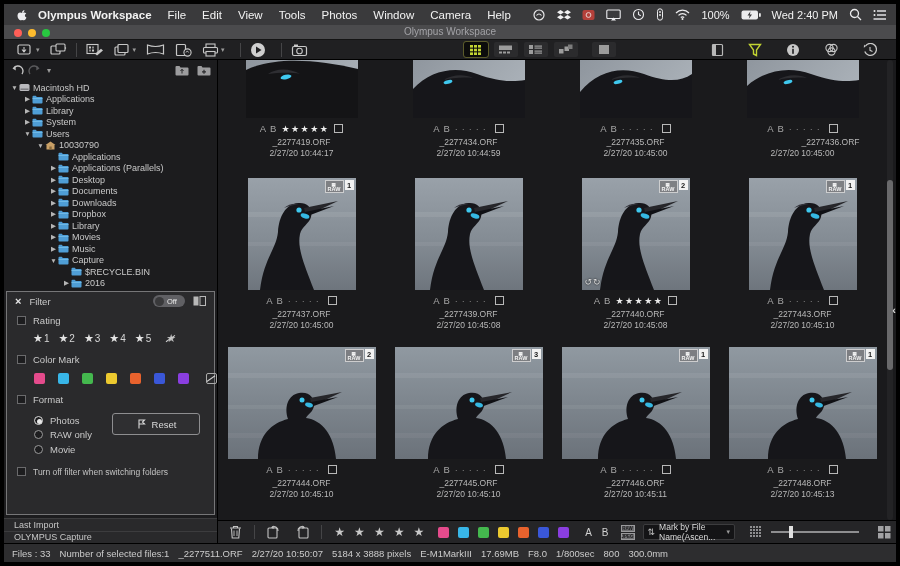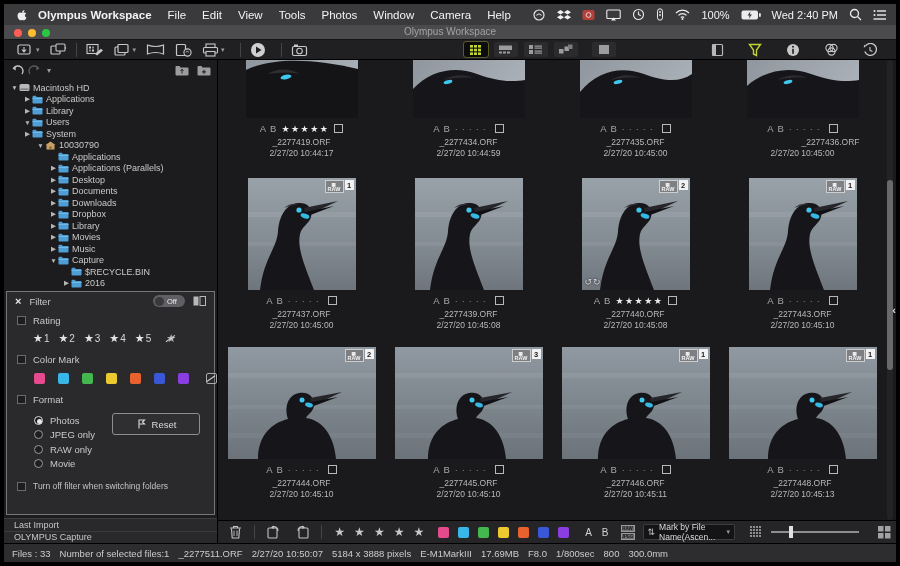--- a/index.html
+++ b/index.html
@@ -413,38 +413,38 @@
             <span class="tree-arrow">▶</span>
             <span class="tree-icon">
               <svg width="11" height="9" viewBox="0 0 11 9">
                 <path d="M0.5,1.8 Q0.5,0.8 1.5,0.8 L3.8,0.8 L4.8,2 L9.8,2 Q10.5,2 10.5,2.8 L10.5,7.5 Q10.5,8.4 9.6,8.4 L1.4,8.4 Q0.5,8.4 0.5,7.5 Z" fill="#4f9ed6"></path>
                 <rect x="0.5" y="3" width="10" height="0.8" fill="#77c0ea"></rect>
               </svg>
             </span>
             <span class="tree-label">Library</span>
           </div>
           <div class="tree-row" style="padding-left: 19px;">
+            <span class="tree-arrow">▶</span>
+            <span class="tree-icon">
+              <svg width="11" height="9" viewBox="0 0 11 9">
+                <path d="M0.5,1.8 Q0.5,0.8 1.5,0.8 L3.8,0.8 L4.8,2 L9.8,2 Q10.5,2 10.5,2.8 L10.5,7.5 Q10.5,8.4 9.6,8.4 L1.4,8.4 Q0.5,8.4 0.5,7.5 Z" fill="#4f9ed6"></path>
+                <rect x="0.5" y="3" width="10" height="0.8" fill="#77c0ea"></rect>
+              </svg>
+            </span>
+            <span class="tree-label">System</span>
+          </div>
+          <div class="tree-row" style="padding-left: 19px;">
             <span class="tree-arrow">▼</span>
             <span class="tree-icon">
               <svg width="11" height="9" viewBox="0 0 11 9">
                 <path d="M0.5,1.8 Q0.5,0.8 1.5,0.8 L3.8,0.8 L4.8,2 L9.8,2 Q10.5,2 10.5,2.8 L10.5,7.5 Q10.5,8.4 9.6,8.4 L1.4,8.4 Q0.5,8.4 0.5,7.5 Z" fill="#4f9ed6"></path>
                 <rect x="0.5" y="3" width="10" height="0.8" fill="#77c0ea"></rect>
               </svg>
             </span>
             <span class="tree-label">Users</span>
-          </div>
-          <div class="tree-row" style="padding-left: 19px;">
-            <span class="tree-arrow">▶</span>
-            <span class="tree-icon">
-              <svg width="11" height="9" viewBox="0 0 11 9">
-                <path d="M0.5,1.8 Q0.5,0.8 1.5,0.8 L3.8,0.8 L4.8,2 L9.8,2 Q10.5,2 10.5,2.8 L10.5,7.5 Q10.5,8.4 9.6,8.4 L1.4,8.4 Q0.5,8.4 0.5,7.5 Z" fill="#4f9ed6"></path>
-                <rect x="0.5" y="3" width="10" height="0.8" fill="#77c0ea"></rect>
-              </svg>
-            </span>
-            <span class="tree-label">System</span>
           </div>
           <div class="tree-row" style="padding-left: 32px;">
             <span class="tree-arrow">▼</span>
             <span class="tree-icon">
               <svg width="11" height="9" viewBox="0 0 11 9">
                 <path d="M5.5,0.5 L10.5,4 L9.5,4 L9.5,8.5 L1.5,8.5 L1.5,4 L0.5,4 Z" fill="#c9a066"></path>
                 <rect x="4.3" y="5.5" width="2.4" height="3" fill="#8a6a3c"></rect>
               </svg>
             </span>
             <span class="tree-label">10030790</span>
@@ -634,24 +634,20 @@
           </div>
       <div class="fp-chk-row" style="padding-top:10px;">
             <span class="chk"></span>
             <span>Format</span>
           </div>
       <div id="format-block">
         <div id="format-options">
               <div class="radio-row">
                 <span class="radio sel"></span>
                 <span>Photos</span>
-              </div>
-              <div class="radio-row">
-                <span class="radio"></span>
-                <span>JPEG only</span>
               </div>
               <div class="radio-row">
                 <span class="radio"></span>
                 <span>RAW only</span>
               </div>
               <div class="radio-row">
                 <span class="radio"></span>
                 <span>Movie</span>
               </div>
             </div>

